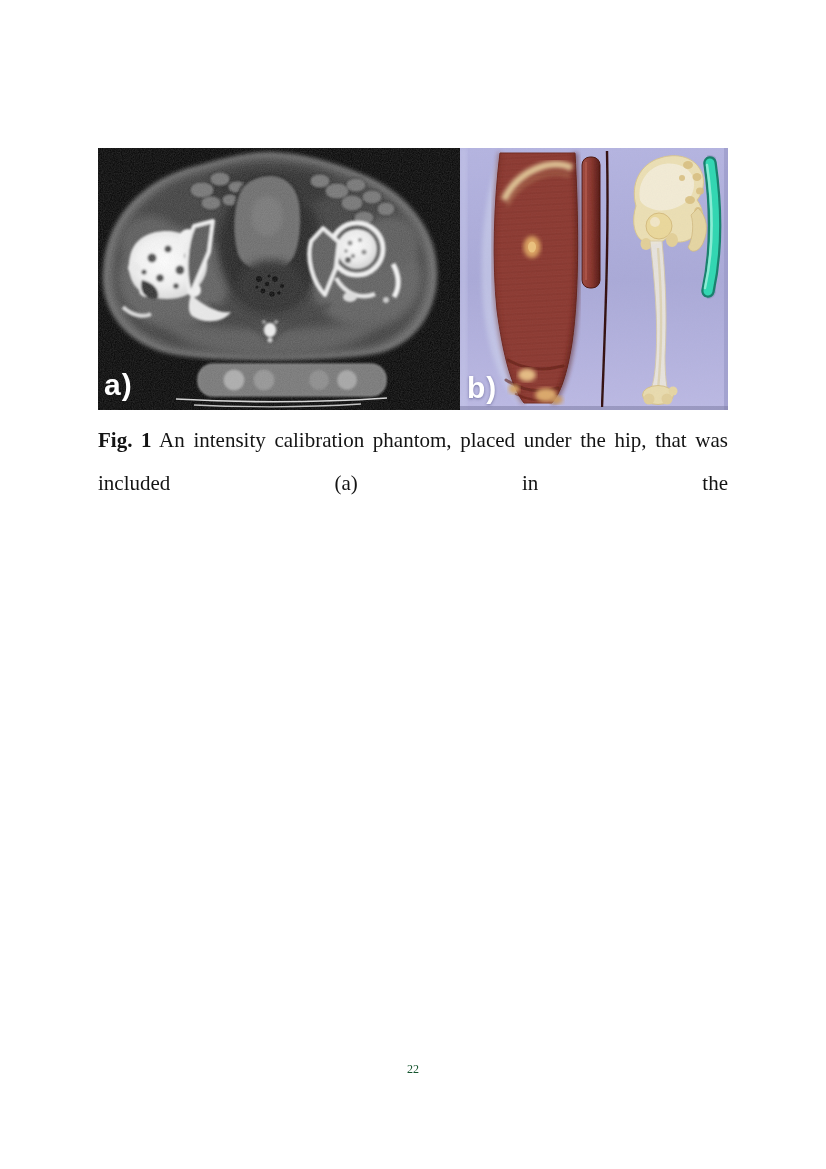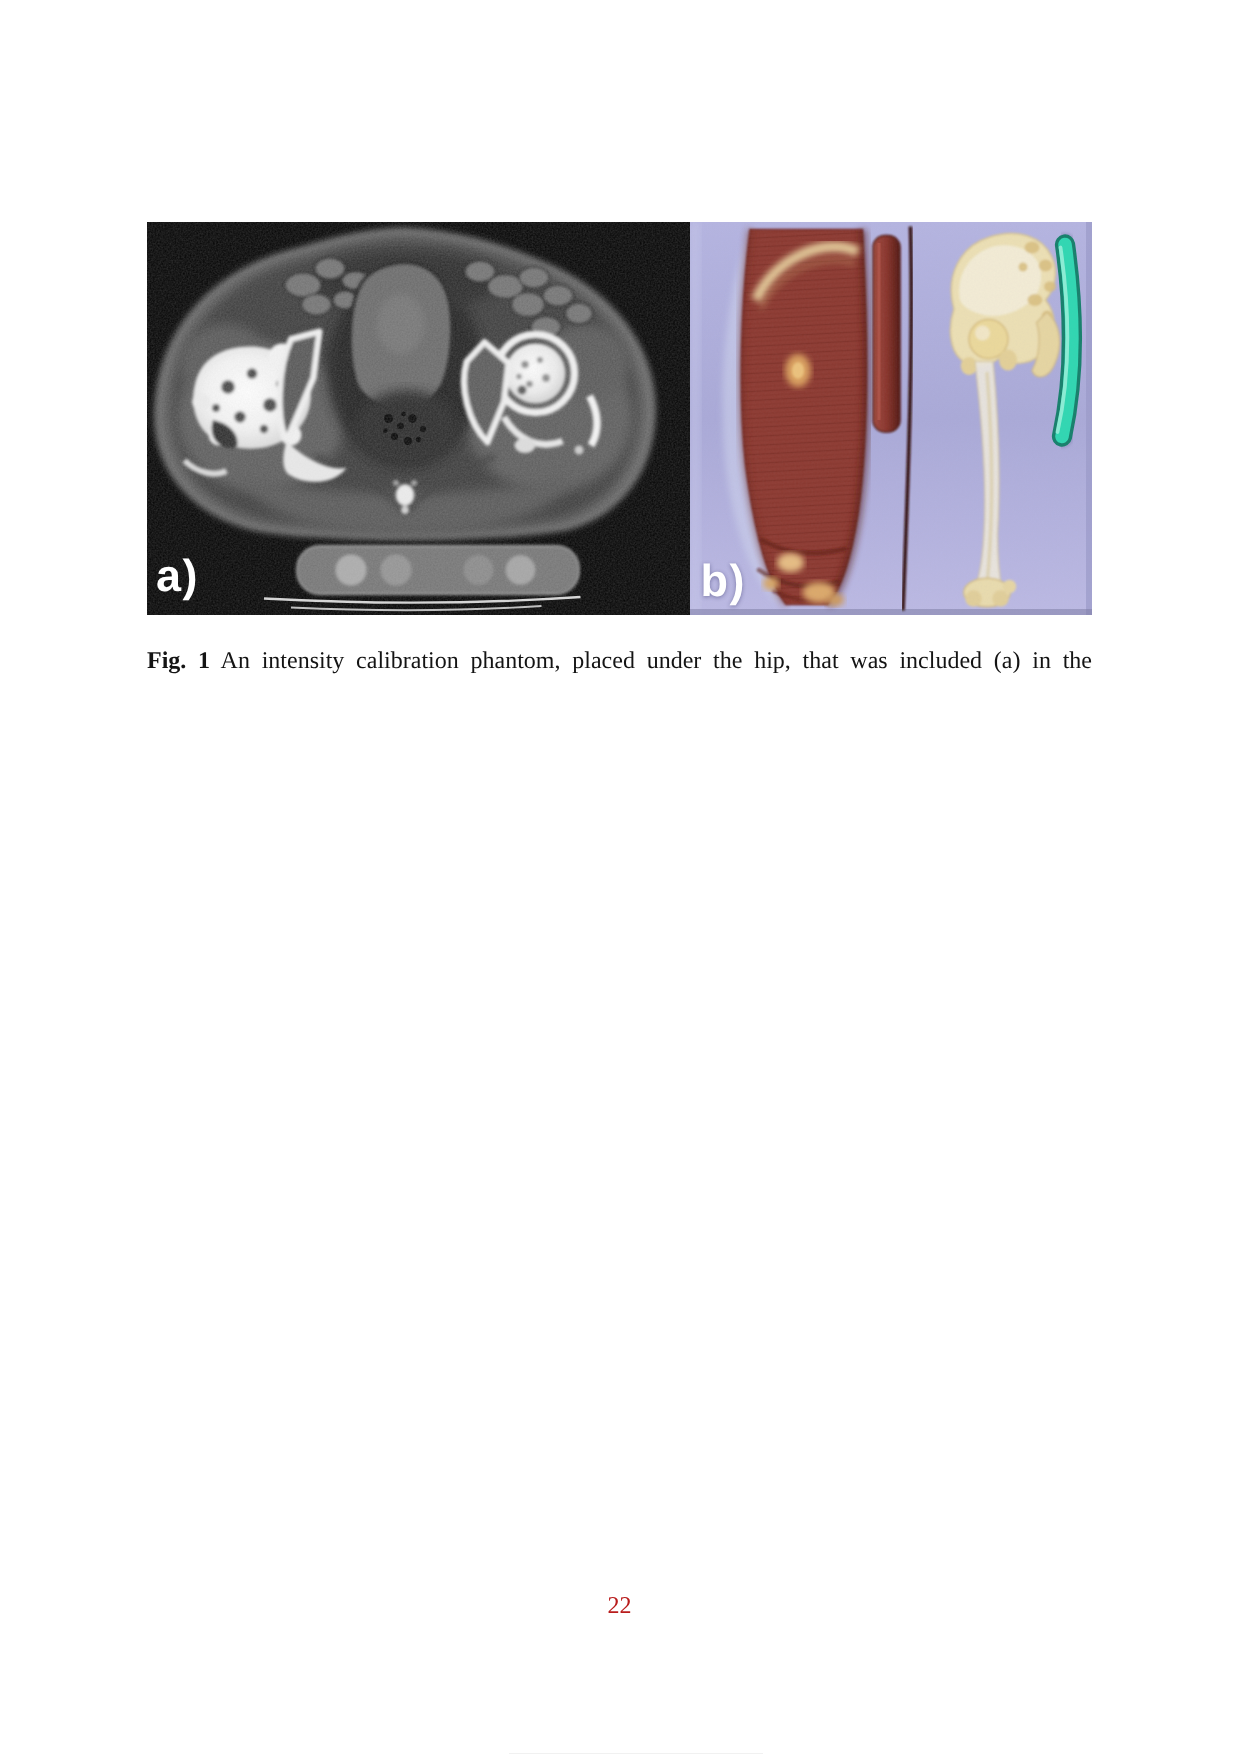--- a/index.html
+++ b/index.html
@@ -13,26 +13,26 @@
   .panel-a{ width:362px; background:#000; }
   .panel-b{ width:268px; }
   .panel svg{ display:block; width:100%; height:100%; }
   .plabel{
     position:absolute; left:6px; bottom:10px;
     font-family:"Liberation Sans", sans-serif; font-weight:bold;
     font-size:30px; line-height:1; color:#ffffff; letter-spacing:1px;
   }
   .plabel-b{ left:7px; bottom:7px; text-shadow:0 1px 3px rgba(40,40,90,.45); }
   .caption{ position:absolute; left:98px; top:419px; width:630px;
-    font-size:16px; line-height:43.4px; }
+    font-size:21px; line-height:43.4px; }
   .cap-line{ height:43.4px; white-space:normal; }
   .just{ text-align:justify; text-align-last:justify; }
   .b{ font-weight:bold; }
   .page-number{ position:absolute; left:0; top:1062px; width:826px;
-    text-align:center; font-size:16px; color:#b91c1c; }
+    text-align:center; font-size:12px; color:#14532d; }
 </style>
 </head>
 <body>
 
 <div class="page">
 
   <div class="figure">
 
     <div class="panel panel-a">
       <svg viewBox="0 0 362 262" aria-hidden="true">

